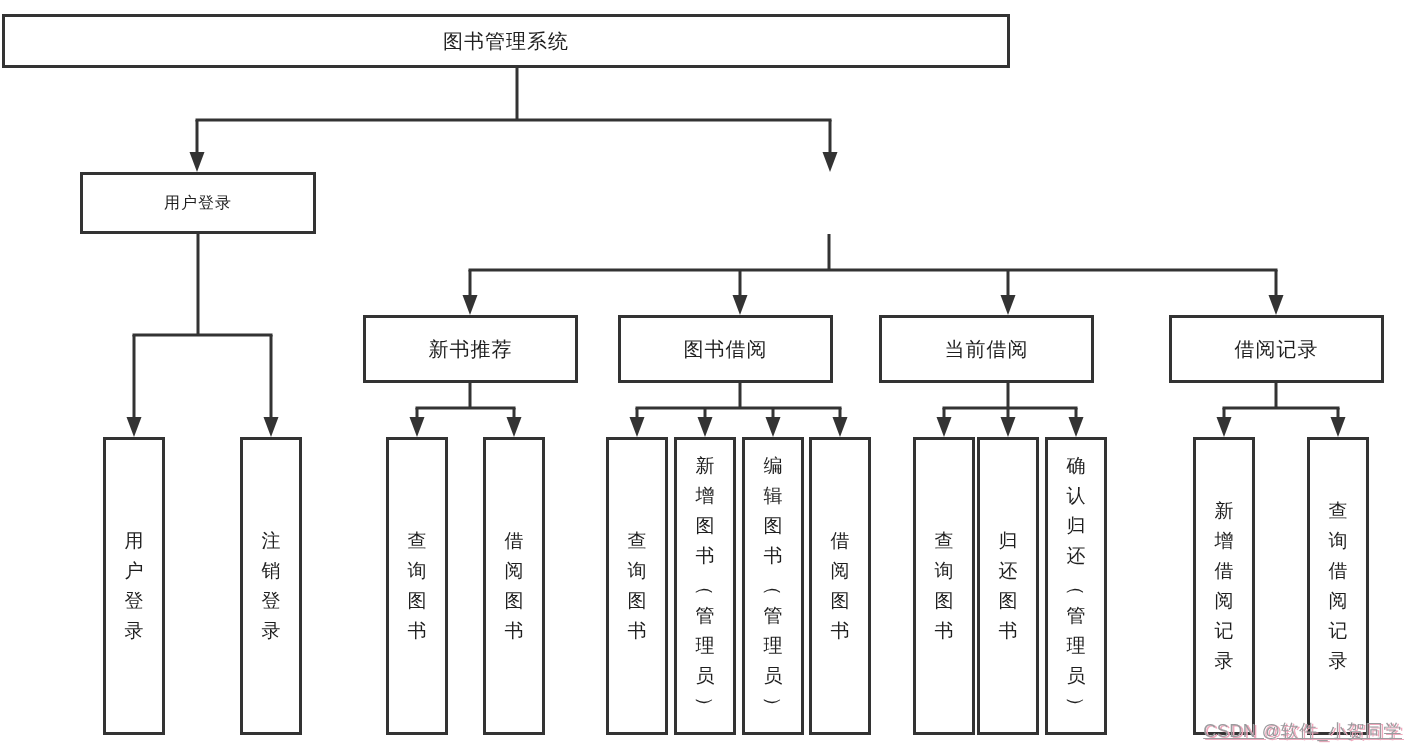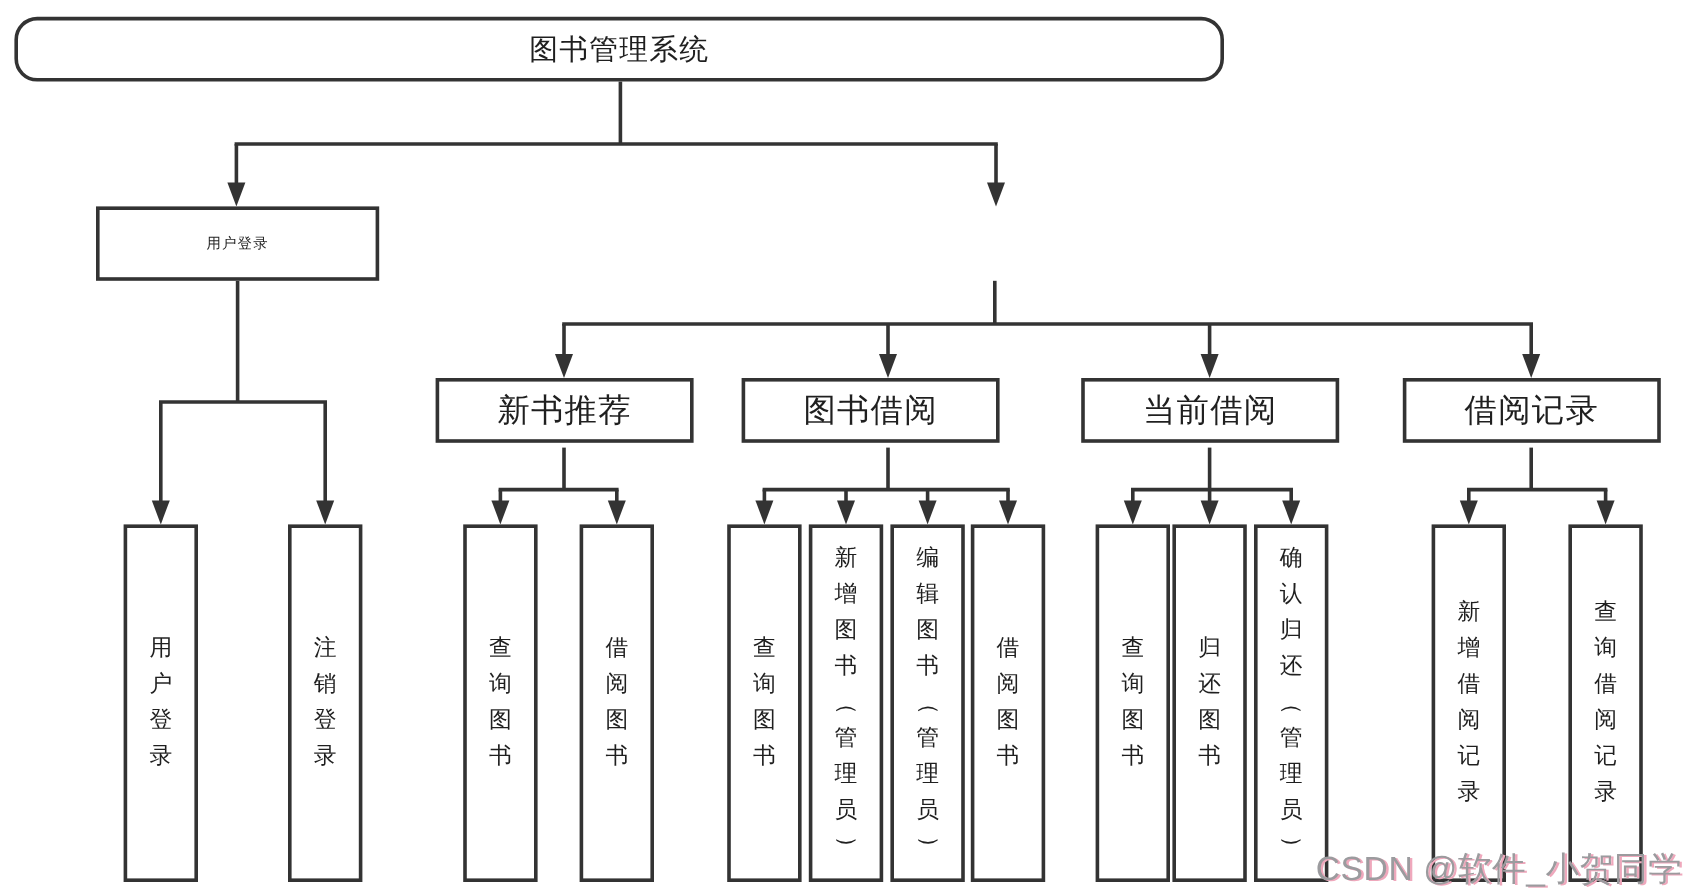--- a/index.html
+++ b/index.html
@@ -18,37 +18,38 @@
     position:absolute;
     box-sizing:border-box;
     background:var(--box-bg,#ffffff);
     border:3px solid var(--line,#333333);
     color:var(--text,#1f1f1f);
     display:flex;
     align-items:center;
     justify-content:center;
     text-align:center;
   }
-  .lvl1{left:12px;top:14px;width:1008px;height:54px;font-size:24px;letter-spacing:1px;border-radius:19px;}
-  .lvl2{top:172px;width:236px;height:62px;font-size:12px;letter-spacing:1px;}
-  .lvl3{top:315px;width:215px;height:54px;font-size:27px;letter-spacing:1px;}
+  .lvl1{left:2px;top:14px;width:1008px;height:54px;font-size:20px;letter-spacing:1px;}
+  .lvl2{top:172px;width:236px;height:62px;font-size:16px;letter-spacing:1px;}
+  .lvl3{top:315px;width:215px;height:68px;font-size:20px;letter-spacing:1px;}
   .leaf{
     top:437px;width:62px;height:298px;font-size:19px;
     flex-direction:column;
   }
   .leaf span{display:block;height:30px;line-height:30px;width:100%;text-align:center;}
   .leaf span.rot{transform:rotate(90deg);}
   #watermark{
     position:absolute;
     right:3px;bottom:4px;
-    font-size:28px;
+    font-size:18px;
     letter-spacing:0.5px;
     color:var(--wm-color,#9b9b9e);
     text-shadow:2px 1px 0 var(--wm-shadow,#efa8bc);
     white-space:nowrap;
+    text-decoration:underline;
   }
 </style>
 </head>
 <body>
 
 <div id="canvas">
 
   <svg id="connector-layer" viewBox="0 0 1405 747" xmlns="http://www.w3.org/2000/svg">
       <line x1="517" y1="68" x2="517" y2="120" stroke="#333333" stroke-width="3"></line>
       <line x1="195.5" y1="120" x2="831.5" y2="120" stroke="#333333" stroke-width="3"></line>
@@ -103,21 +104,21 @@
       <line x1="1338" y1="408" x2="1338" y2="421" stroke="#333333" stroke-width="3"></line>
       <polygon points="1330.5,417 1345.5,417 1338,437" fill="#333333"></polygon>
     </svg>
 
   <div class="node lvl1">图书管理系统</div>
 
   <div class="node lvl2" style="left:80px">用户登录</div>
 
   <div class="node lvl3" style="left:363px">新书推荐</div>
   <div class="node lvl3" style="left:618px">图书借阅</div>
-  <div class="node lvl3" style="left:901px">当前借阅</div>
+  <div class="node lvl3" style="left:879px">当前借阅</div>
   <div class="node lvl3" style="left:1169px">借阅记录</div>
 
   <div class="node leaf" style="left:103px">
       <span>用</span>
       <span>户</span>
       <span>登</span>
       <span>录</span>
     </div>
   <div class="node leaf" style="left:240px">
       <span>注</span>

